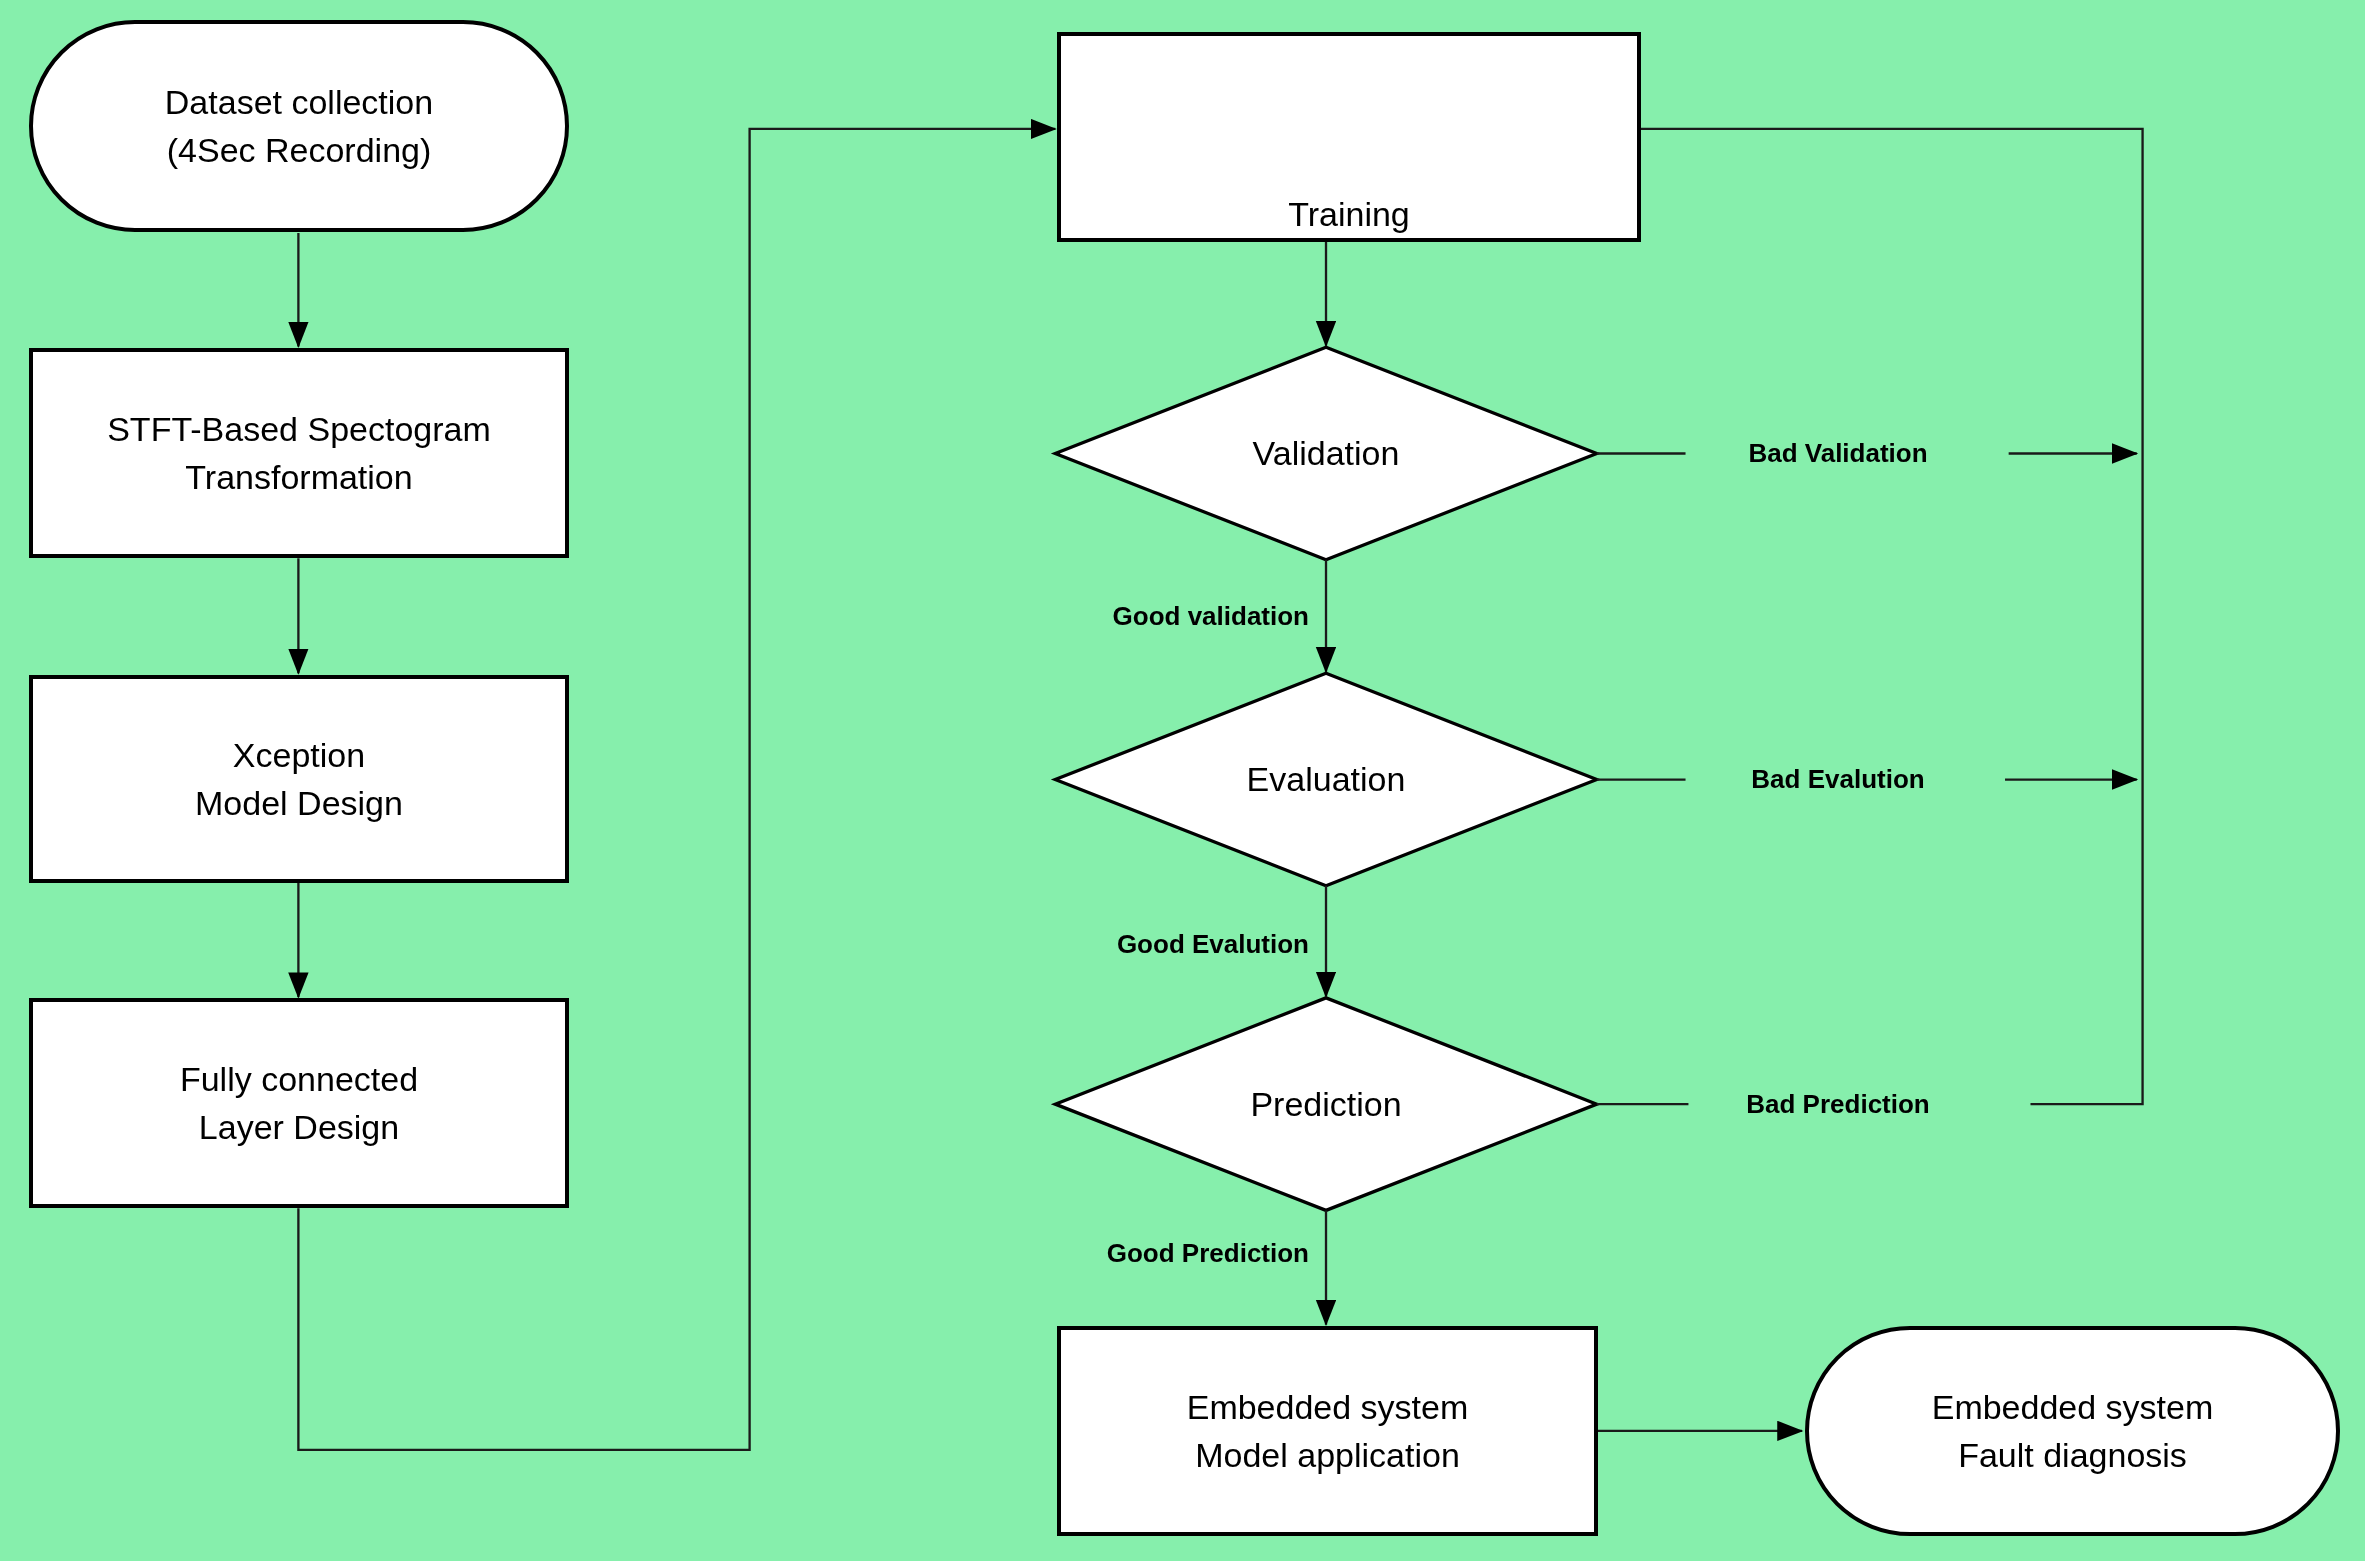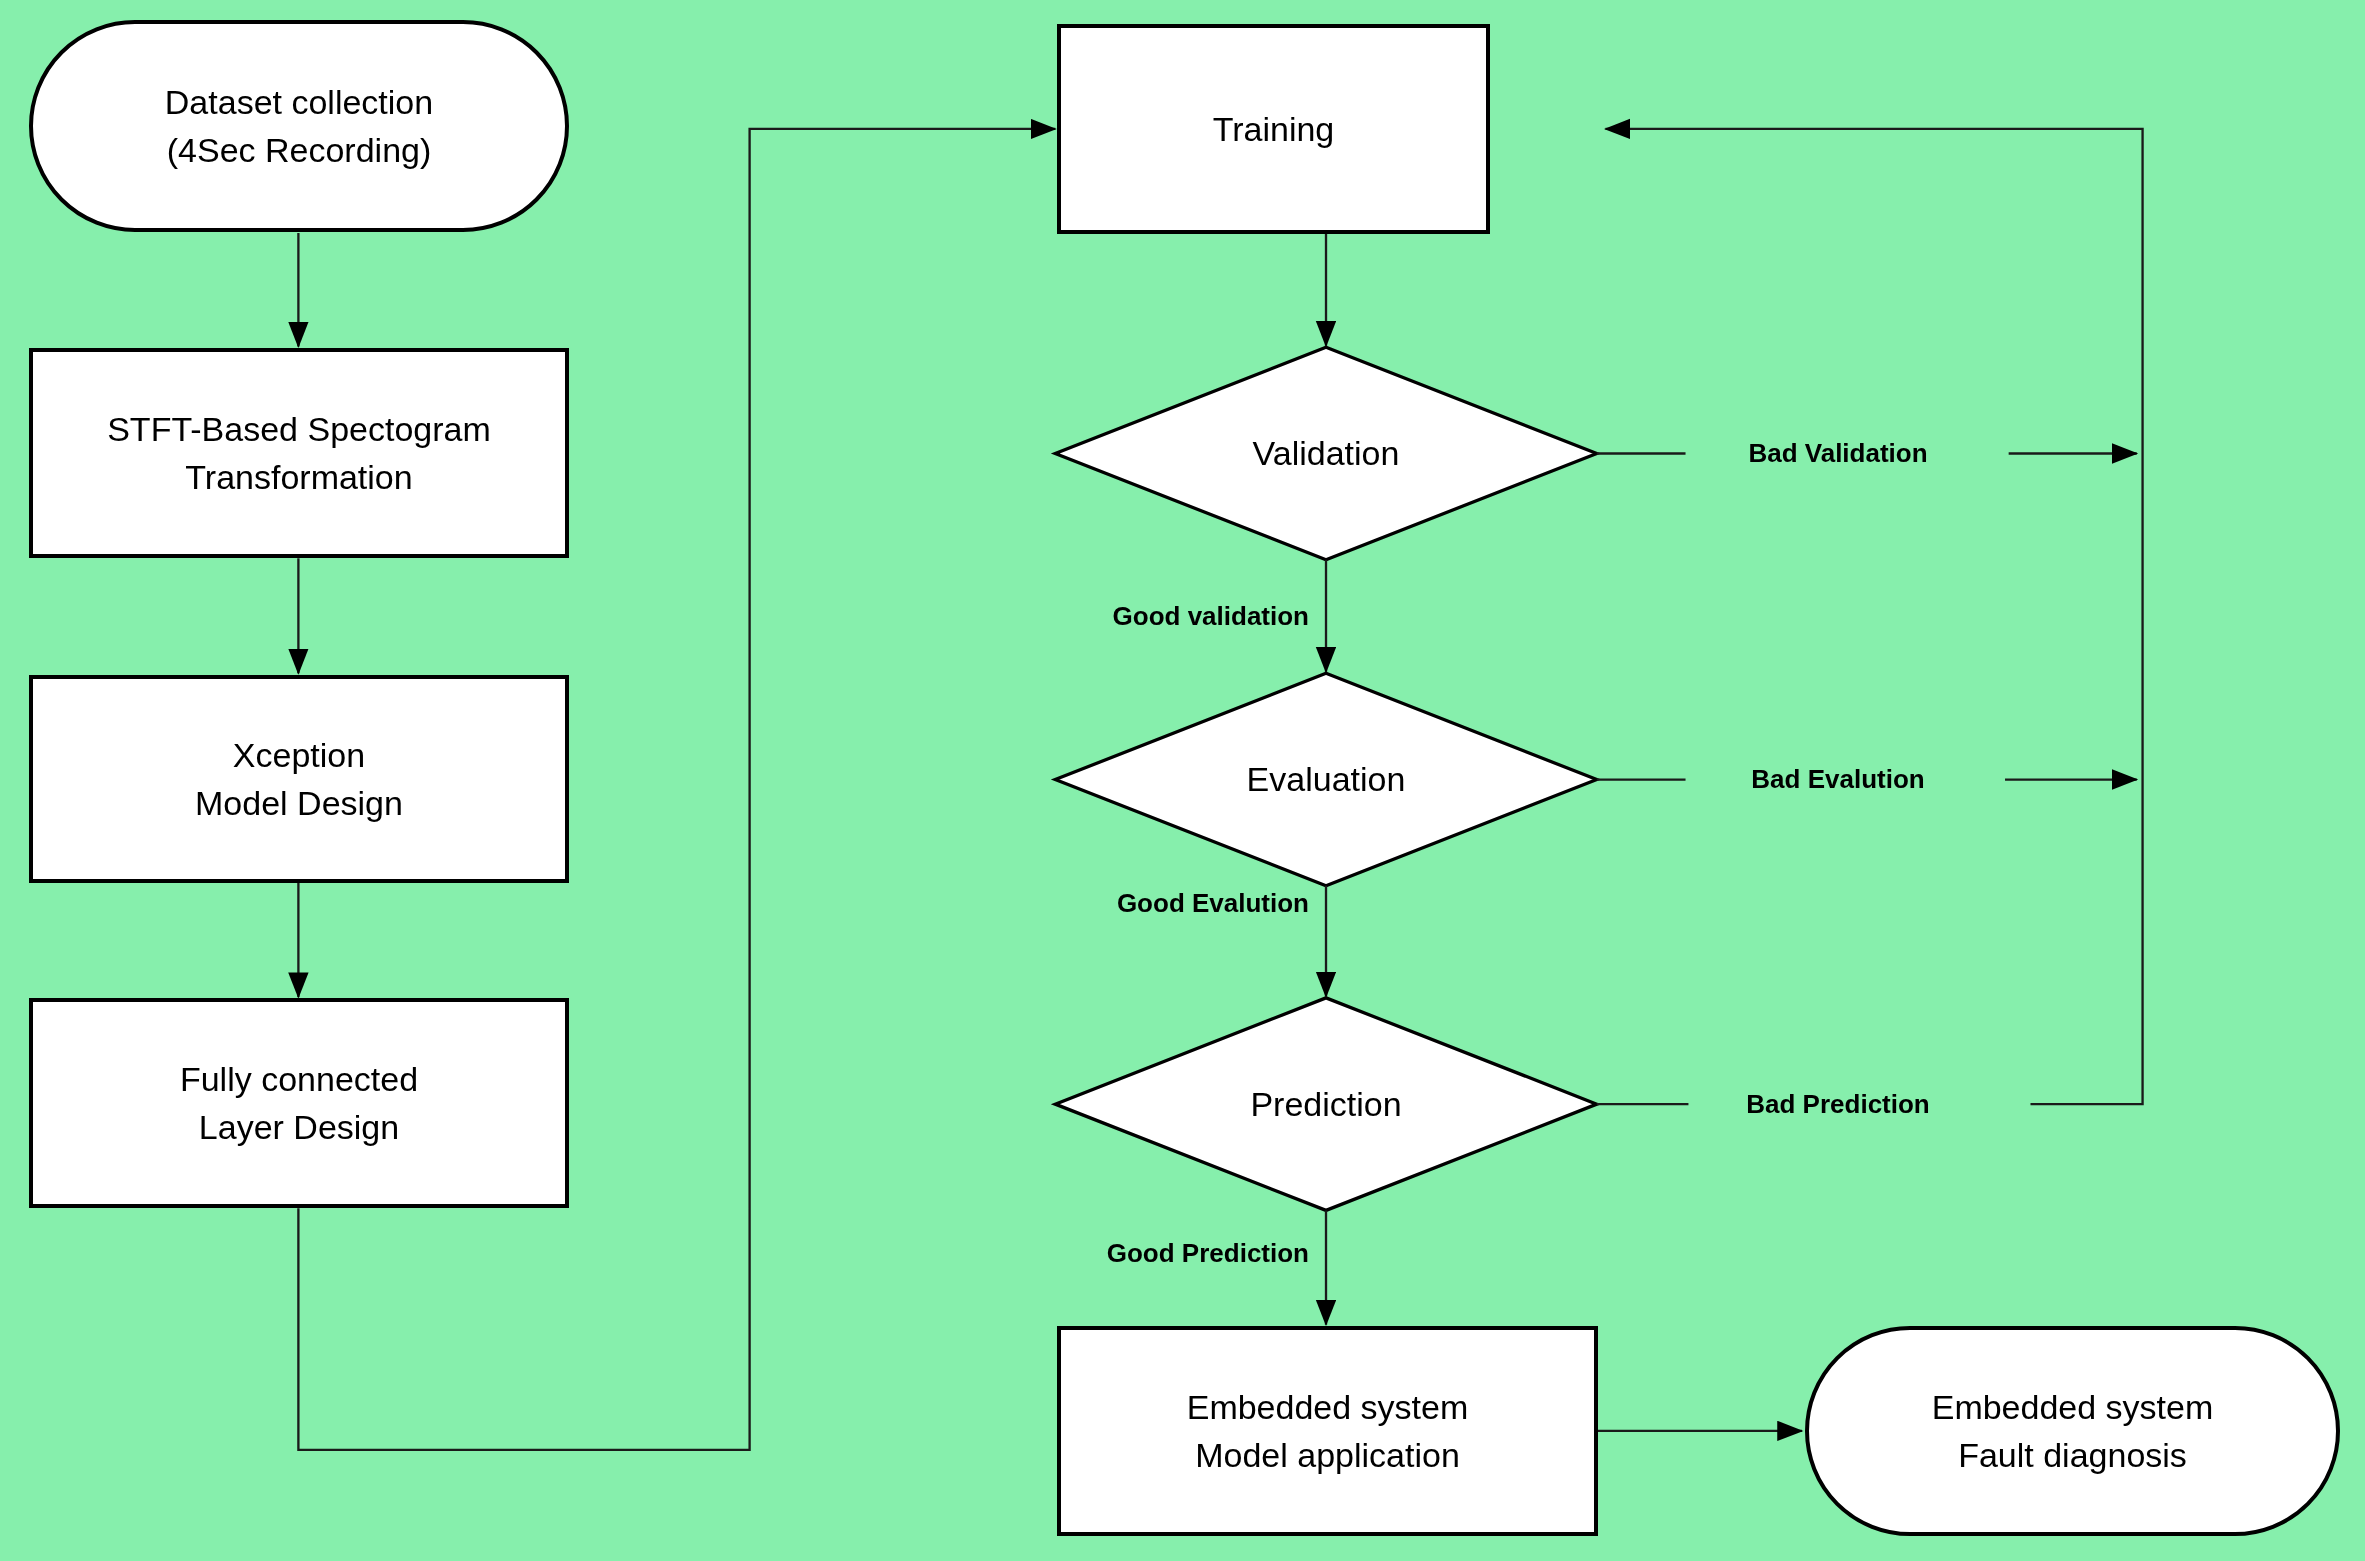--- a/index.html
+++ b/index.html
@@ -38,21 +38,21 @@
   }
   .stadium {
     border-radius: 106px;
   }
   
   .n-dataset  { left: 29px;  top: 20.4px;   width: 540px; height: 212px; }
   .n-stft     { left: 29px;  top: 348px;  width: 540px; height: 210px; }
   .n-transfer { left: 29px;  top: 675px;  width: 540px; height: 208px; }
   .n-fully    { left: 29px;  top: 998px; width: 540px; height: 210px; }
   
-  .n-training { left: 1057px; top: 24px;   width: 433px; height: 210px; }
+  .n-training { left: 1057px; top: 32px;   width: 584px; height: 210px; justify-content: flex-end; }
   .n-embedded { left: 1057px; top: 1326px; width: 541px; height: 210px; }
   .n-fault    { left: 1805px; top: 1326px; width: 535px; height: 210px; }
   
   .dlabel {
     position: absolute;
     transform: translate(-50%, -50%);
     font-size: 34px;
     white-space: nowrap;
   }
   .dl-validation { left: 1326px; top: 453px; }
@@ -64,21 +64,21 @@
     font-weight: 700;
     font-size: 26px;
     white-space: nowrap;
   }
   .good {
     right: 1057px;
     transform: translateY(-50%);
     text-align: right;
   }
   .gl-validation { top: 616px; }
-  .gl-evaluation { top: 903px; text-align: center; }
+  .gl-evaluation { top: 944px; text-align: center; }
   .gl-prediction { top: 1253px; }
   .bad {
     left: 1838px;
     transform: translate(-50%, -50%);
     text-align: center;
   }
   .bl-validation { top: 453px; }
   .bl-evaluation { top: 779px; }
   .bl-prediction { top: 1104px; }
   svg .edge {

